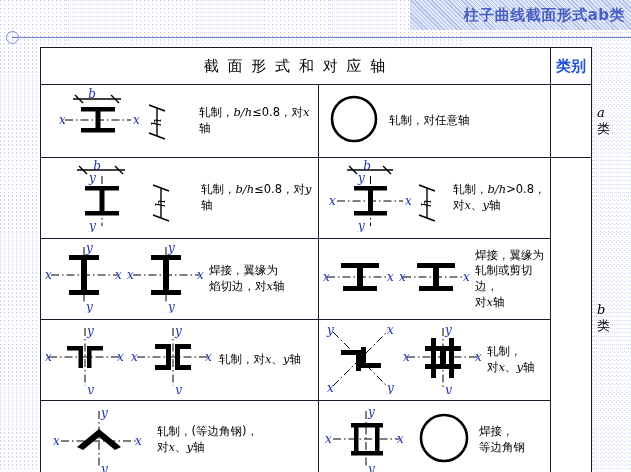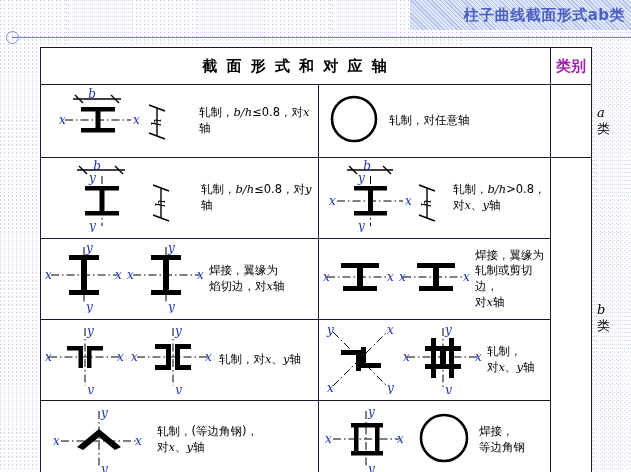--- a/index.html
+++ b/index.html
@@ -78,26 +78,26 @@
     border-collapse:collapse;width:551px;height:412px;
     table-layout:fixed;
   }
   td,th{
     border:1px solid #1a1a2e;
     padding:0;vertical-align:middle;background:#fff;
   }
   th.hdr{
     height:36px;
     font-family:"DejaVu Serif", serif;
-    font-size:15px;font-weight:700;color:#000;
+    font-size:15px;font-weight:400;color:#000;
     letter-spacing:2px;
   }
   th.hdr-cat{
     font-family:"DejaVu Serif", serif;
-    font-size:15px;font-weight:700;color:#a21caf;letter-spacing:0;
+    font-size:15px;font-weight:700;color:#1d4ed8;letter-spacing:0;
   }
   td.cell{
     padding:2px 4px;
   }
   td.cat{
     text-align:center;
     font-family:"DejaVu Serif", serif;font-size:13px;padding-left:46px;
   }
   .cat-letter{font-style:italic;font-family:"DejaVu Serif",serif;}
 

